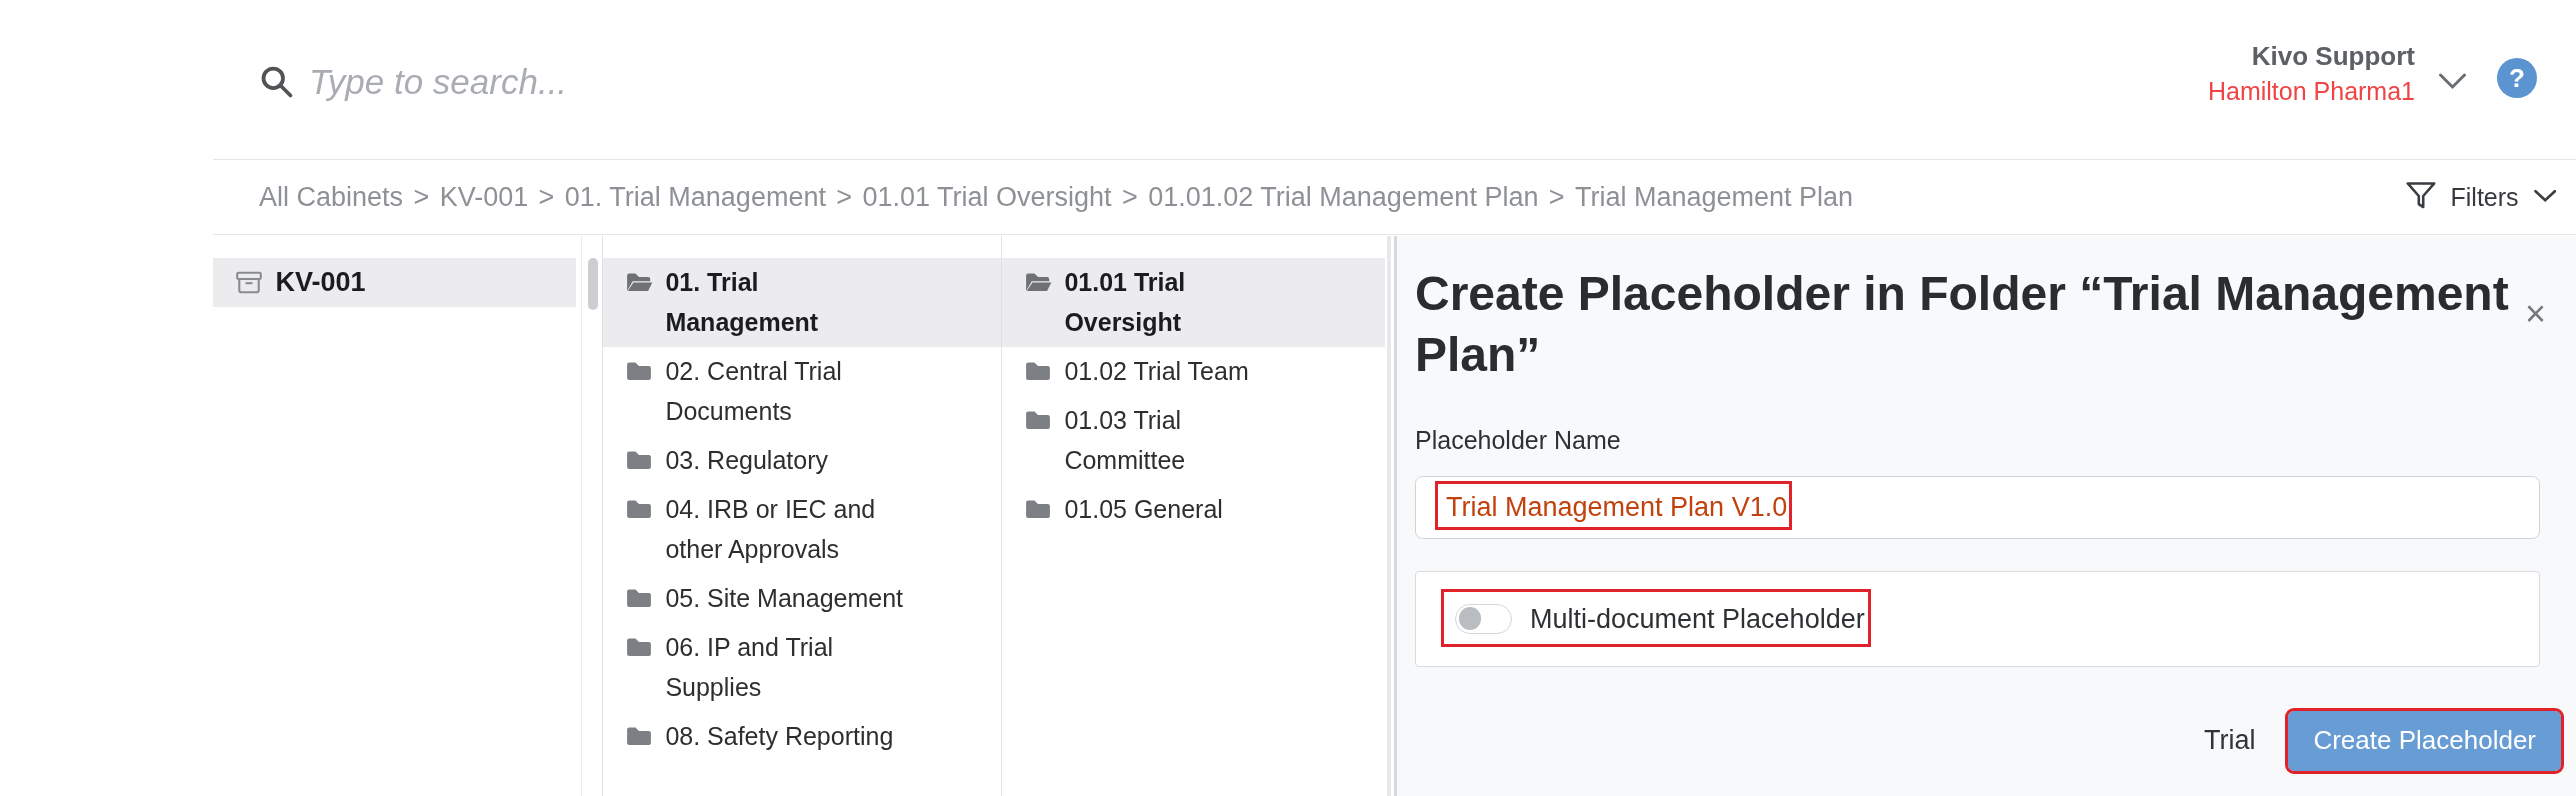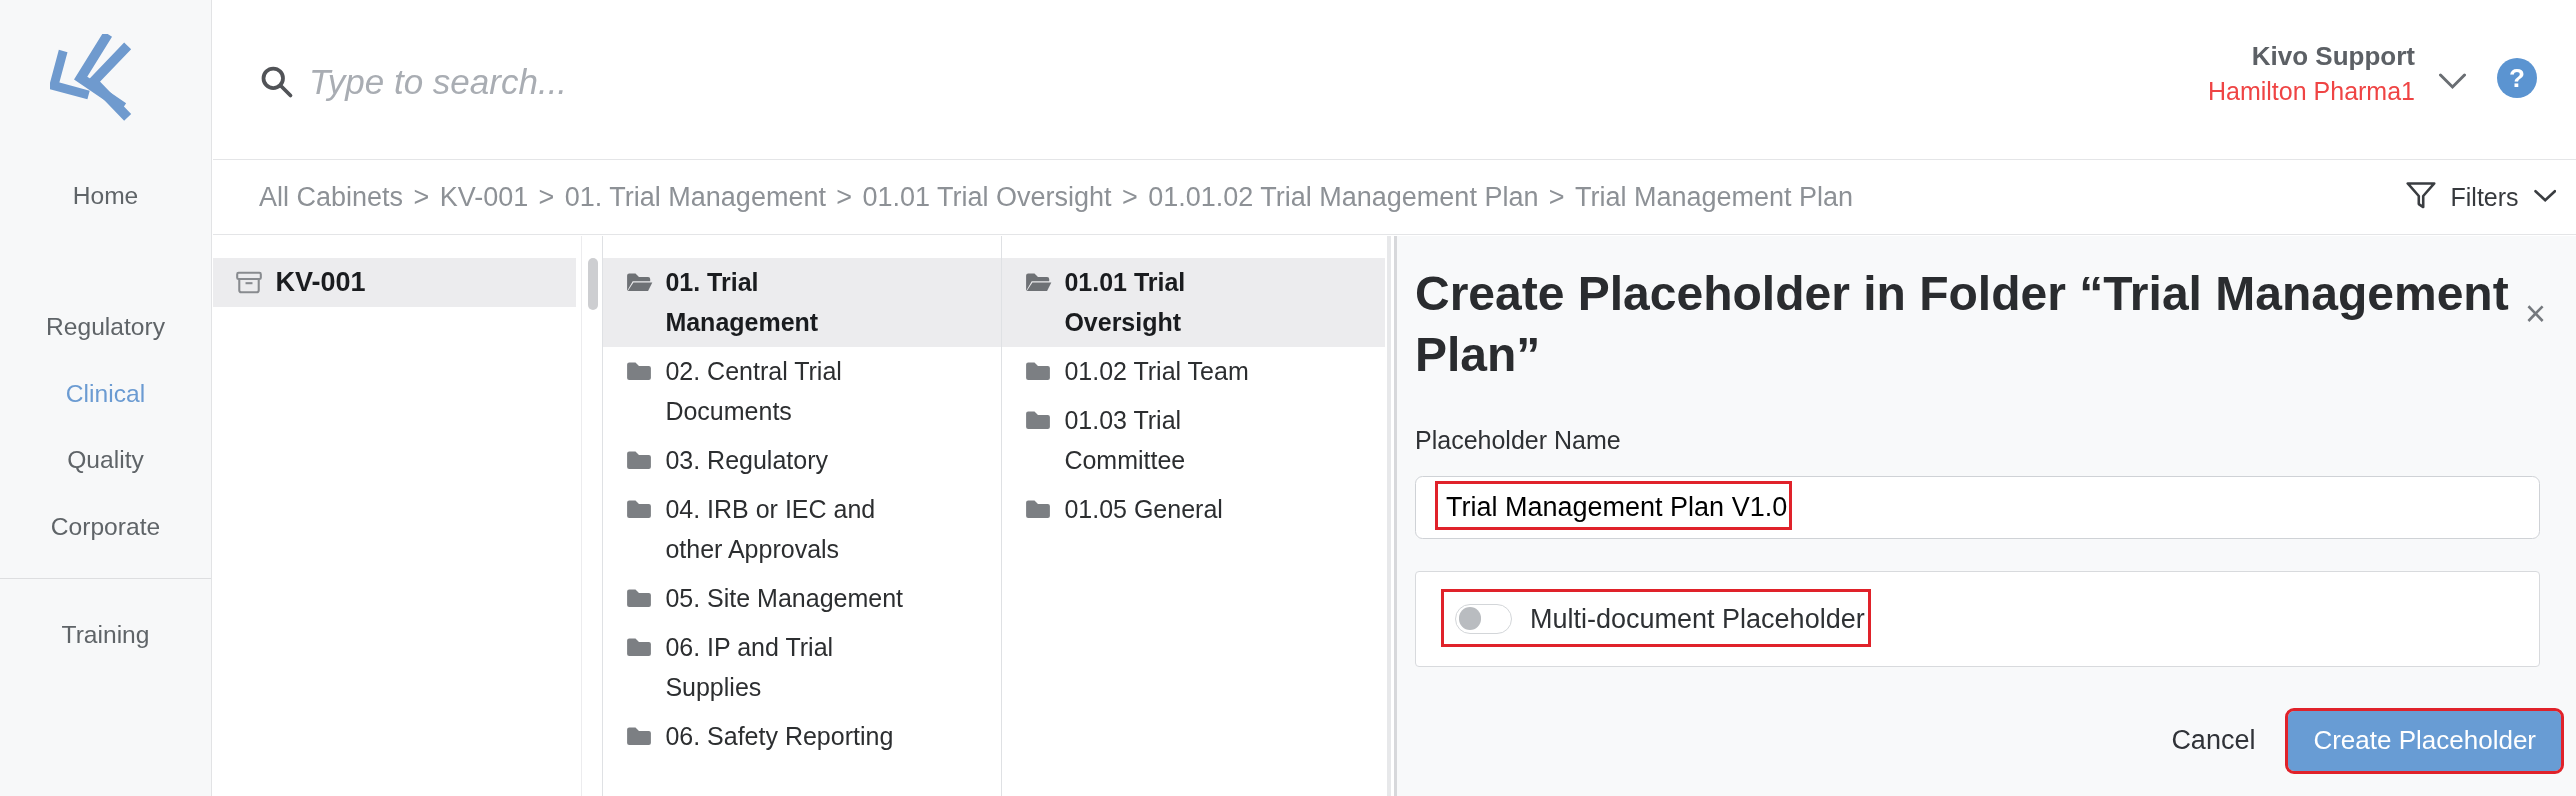--- a/index.html
+++ b/index.html
@@ -81,21 +81,21 @@
   }
   .modal-close {
     position:absolute; left:1119px; top:58px; width:39px; height:39px;
     font-size:36px; font-weight:300; color:#75797e; text-align:center; line-height:39px; cursor:pointer;
   }
   .name-label { position:absolute; left:18px; top:190px; font-size:25px; color:#2e3134; }
   .name-input {
     position:absolute; left:18px; top:240px; width:1125px; height:63px;
     background:#fff; border:1.5px solid #cfd2d6; border-radius:7.5px;
   }
-  .name-value { display:block; margin-left:30px; font-size:27px; line-height:60px; color:#000000; white-space:nowrap; }
+  .name-value { display:block; margin-left:30px; font-size:27px; line-height:60px; color:#c2410c; white-space:nowrap; }
   .anno { position:absolute; border:3.7px solid #e0222a; pointer-events:none; }
   .anno-input { left:19.4px; top:3.7px; width:357px; height:49px; }
   .toggle-card {
     position:absolute; left:18px; top:335px; width:1125px; height:96px;
     background:#fff; border:1.5px solid #d8dadd; border-radius:4px;
     display:flex; align-items:center; padding-left:39px;
   }
   .toggle-pill {
     position:relative; width:57px; height:30px; border-radius:15px;
     background:#fff; border:1.5px solid #d3d6d9; cursor:pointer; flex:0 0 auto;
@@ -112,38 +112,20 @@
     height:60px; padding:0 25px; background:#689cd4; color:#fff; font-size:26px;
     border:none; border-radius:6px; cursor:pointer; font-family:"Liberation Sans", sans-serif;
     outline:3.7px solid #e0222a; outline-offset:0.7px;
   }
 </style>
 </head>
 <body>
 
 <div id="app">
 
-  <aside class="sidebar">
-    <div class="logo-wrap">
-      <svg viewBox="0 0 150 125" width="112" height="96">
-        <g fill="none" stroke="#6f9ace">
-          <path d="M64 30 L30 64 L64 98" stroke-width="12" transform="rotate(-30 24 112)"></path>
-          <path d="M100 12 L52 62 L100 112" stroke-width="13" transform="rotate(-12 24 112)"></path>
-          <path d="M104 14 L58 62 L104 110" stroke-width="13"></path>
-        </g>
-      </svg>
-    </div>
-    <div class="side-item" style="top:179px;">Home</div>
-    <div class="side-item" style="top:310px;">Regulatory</div>
-    <div class="side-item active" style="top:377px;">Clinical</div>
-    <div class="side-item" style="top:443px;">Quality</div>
-    <div class="side-item" style="top:510px;">Corporate</div>
-    <div class="side-divider"></div>
-    <div class="side-item" style="top:618px;">Training</div>
-  </aside>
 
   <header class="topbar">
     <span class="search-icon">
       <svg viewBox="0 0 48 48" width="36" height="36">
         <circle cx="19" cy="19" r="13" fill="none" stroke="#515357" stroke-width="5"></circle>
         <line x1="29" y1="29" x2="42" y2="42" stroke="#515357" stroke-width="5" stroke-linecap="round"></line>
       </svg>
     </span>
     <input class="search-input" type="text" placeholder="Type to search..." style="">
     <div class="user-block">
@@ -242,21 +224,21 @@
             </svg>
         </span>
         <span class="ftext">06. IP and Trial Supplies</span>
       </div>
       <div class="fitem">
         <span class="ficon">
           <svg viewBox="0 0 40 32" width="28" height="22.4">
               <path d="M3 8 q0 -3 3 -3 h9 l5 5 h14 q3 0 3 3 v14 q0 3 -3 3 H6 q-3 0 -3 -3 Z" fill="#7c7f83"></path>
             </svg>
         </span>
-        <span class="ftext">06. Safety Reporting</span>
+        <span class="ftext">08. Safety Reporting</span>
       </div>
     </div>
 
     <div class="col col-3">
       <div class="fitem selected">
         <span class="ficon">
           <svg viewBox="0 0 40 32" width="28" height="22.4">
               <path d="M3 8 q0 -3 3 -3 h9 l5 5 h13 q3 0 3 3 v3 H11 l-8 14 Z" fill="#6e7175"></path>
               <path d="M12 18 h27 l-6 12 H4 Z" fill="#6e7175"></path>
             </svg>
@@ -306,19 +288,19 @@
 
     <div class="toggle-card">
       <div class="toggle-pill">
         <div class="toggle-knob"></div>
       </div>
       <span class="toggle-label">Multi-document Placeholder</span>
       <div class="anno anno-toggle"></div>
     </div>
 
     <div class="modal-footer">
-      <button class="cancel-btn">Cancel</button>
+      <button class="cancel-btn">Trial</button>
       <button class="create-btn">Create Placeholder</button>
     </div>
   </section>
 
 </div>
 
 
 </body></html>

